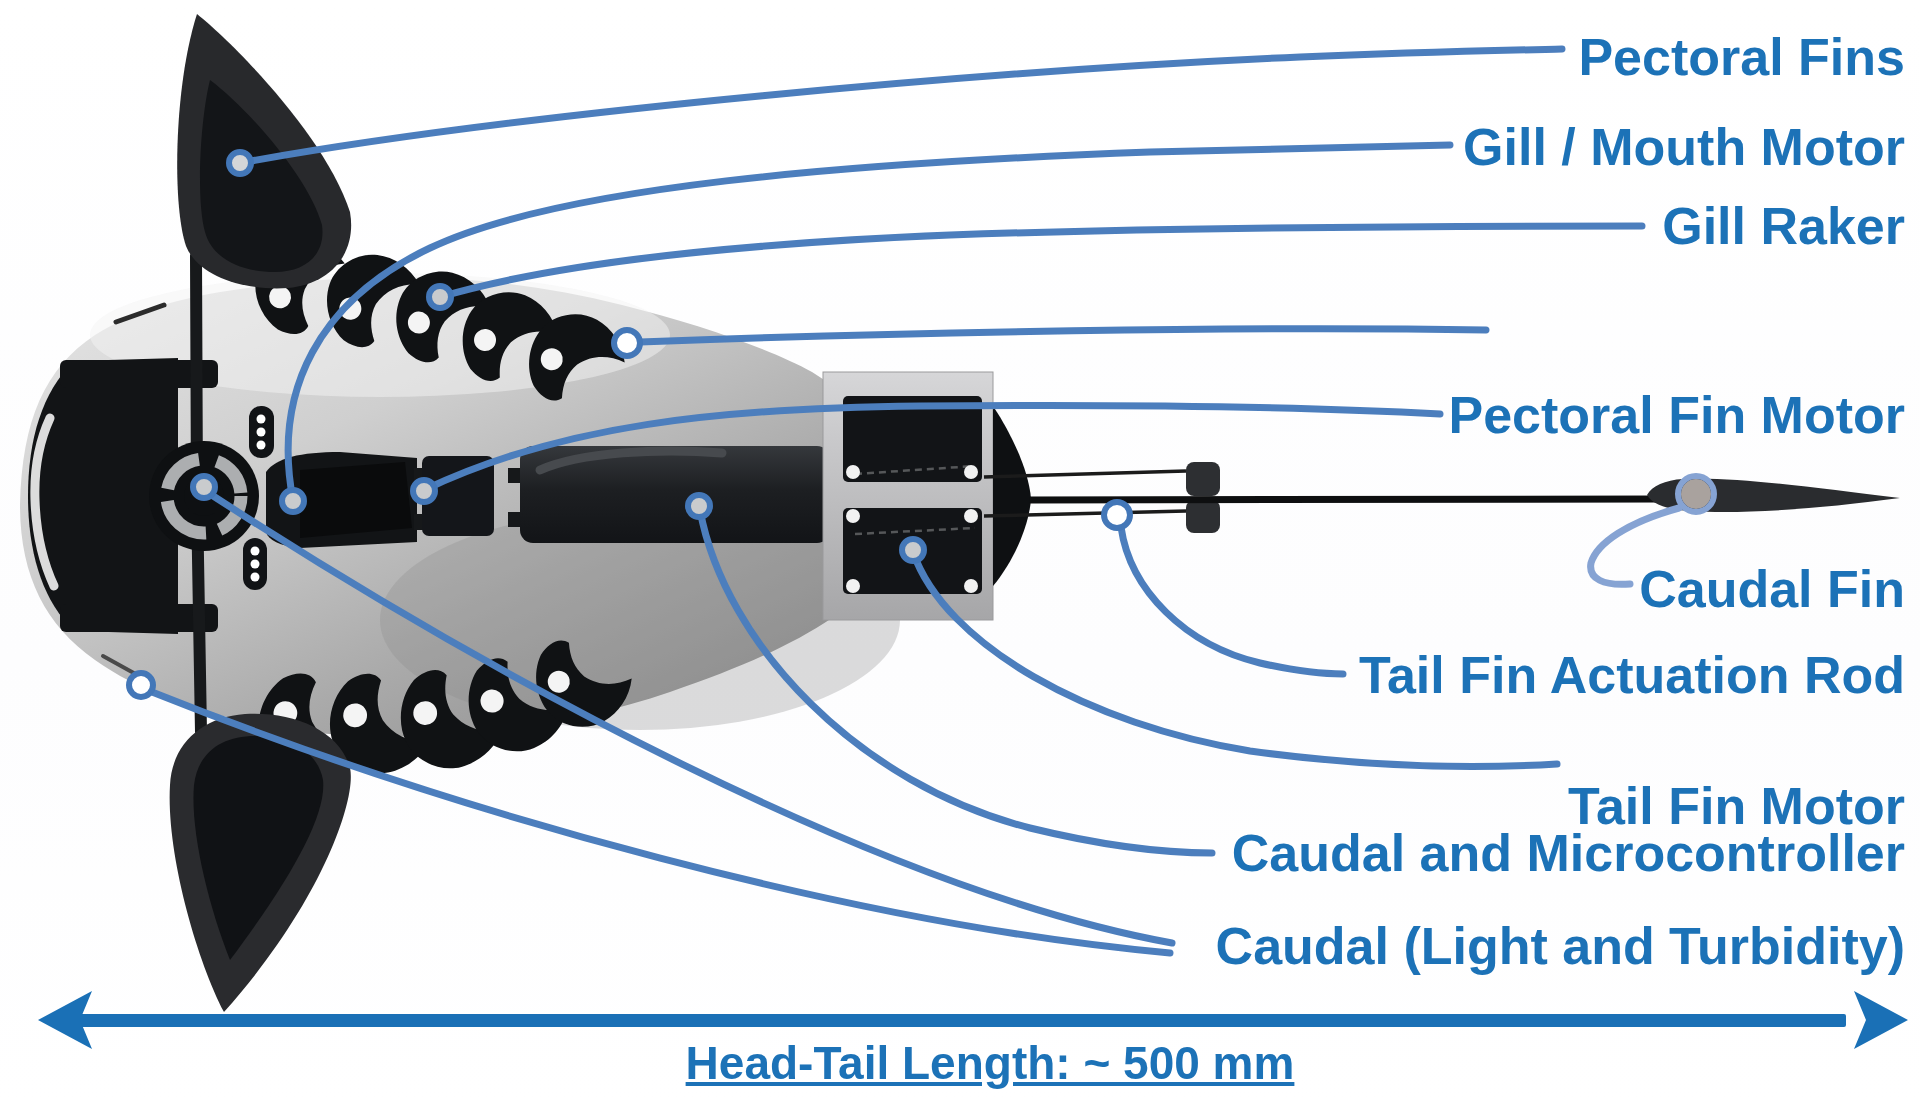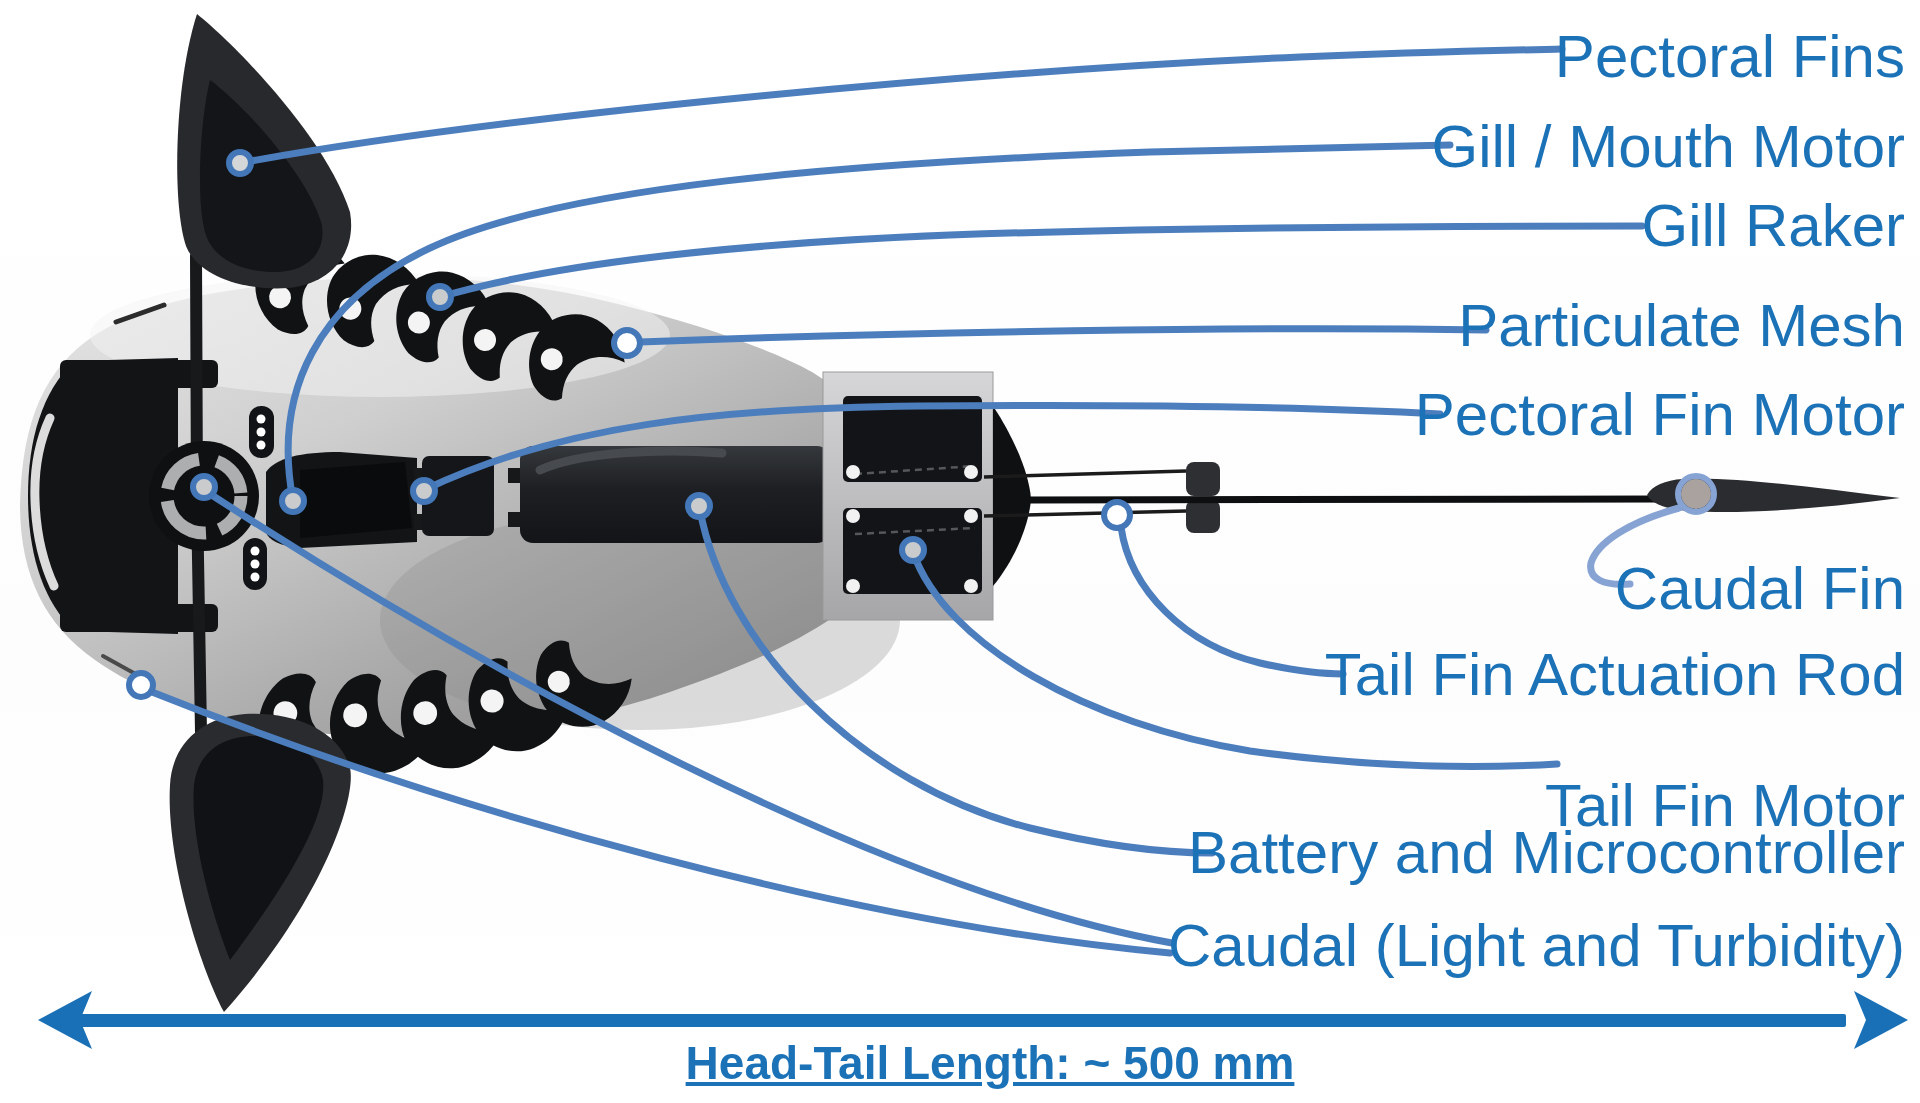--- a/index.html
+++ b/index.html
@@ -4,21 +4,21 @@
 <style>
   html,body{margin:0;padding:0;background:#ffffff;}
   .stage{
     position:relative;width:1920px;height:1103px;overflow:hidden;
     background:linear-gradient(180deg,#ffffff 0%,#fdfdfe 60%,#ffffff 100%);
     font-family:"Liberation Sans",sans-serif;
   }
   .art{position:absolute;left:0;top:0;}
   .lbl{
     position:absolute;right:15px;text-align:right;white-space:nowrap;
-    font-size:60px;font-weight:normal;color:#1c72b7;line-height:52px;
+    font-size:52px;font-weight:bold;color:#1c72b7;line-height:52px;
     letter-spacing:0px;
   }
   .dim{
     position:absolute;left:990px;top:1036px;transform:translateX(-50%);
     font-size:46px;font-weight:bold;color:#1c72b7;white-space:nowrap;text-decoration:underline;
   }
 </style>
 </head>
 <body>
 
@@ -220,22 +220,21 @@
     <g fill="#1a70b6">
       <rect x="74" y="1014" width="1772" height="13" rx="2"></rect>
       <polygon points="38,1020 92,991 80,1020 92,1049"></polygon>
       <polygon points="1908,1020 1854,991 1866,1020 1854,1049"></polygon>
     </g>
   </svg>
 
   <div class="lbl" style="top:31px">Pectoral Fins</div>
   <div class="lbl" style="top:121px">Gill / Mouth Motor</div>
   <div class="lbl" style="top:200px">Gill Raker</div>
-  <div class="lbl" style="top:300px">Particulate Mesh</div>
   <div class="lbl" style="top:389px">Pectoral Fin Motor</div>
   <div class="lbl" style="top:563px">Caudal Fin</div>
   <div class="lbl" style="top:649px">Tail Fin Actuation Rod</div>
   <div class="lbl" style="top:780px">Tail Fin Motor</div>
-  <div class="lbl" style="top:827px">Battery and Microcontroller</div>
+  <div class="lbl" style="top:827px">Caudal and Microcontroller</div>
   <div class="lbl" style="top:920px">Caudal (Light and Turbidity)</div>
 
   <div class="dim">Head-Tail Length: ~ 500 mm</div>
 </div>
 
 </body></html>

